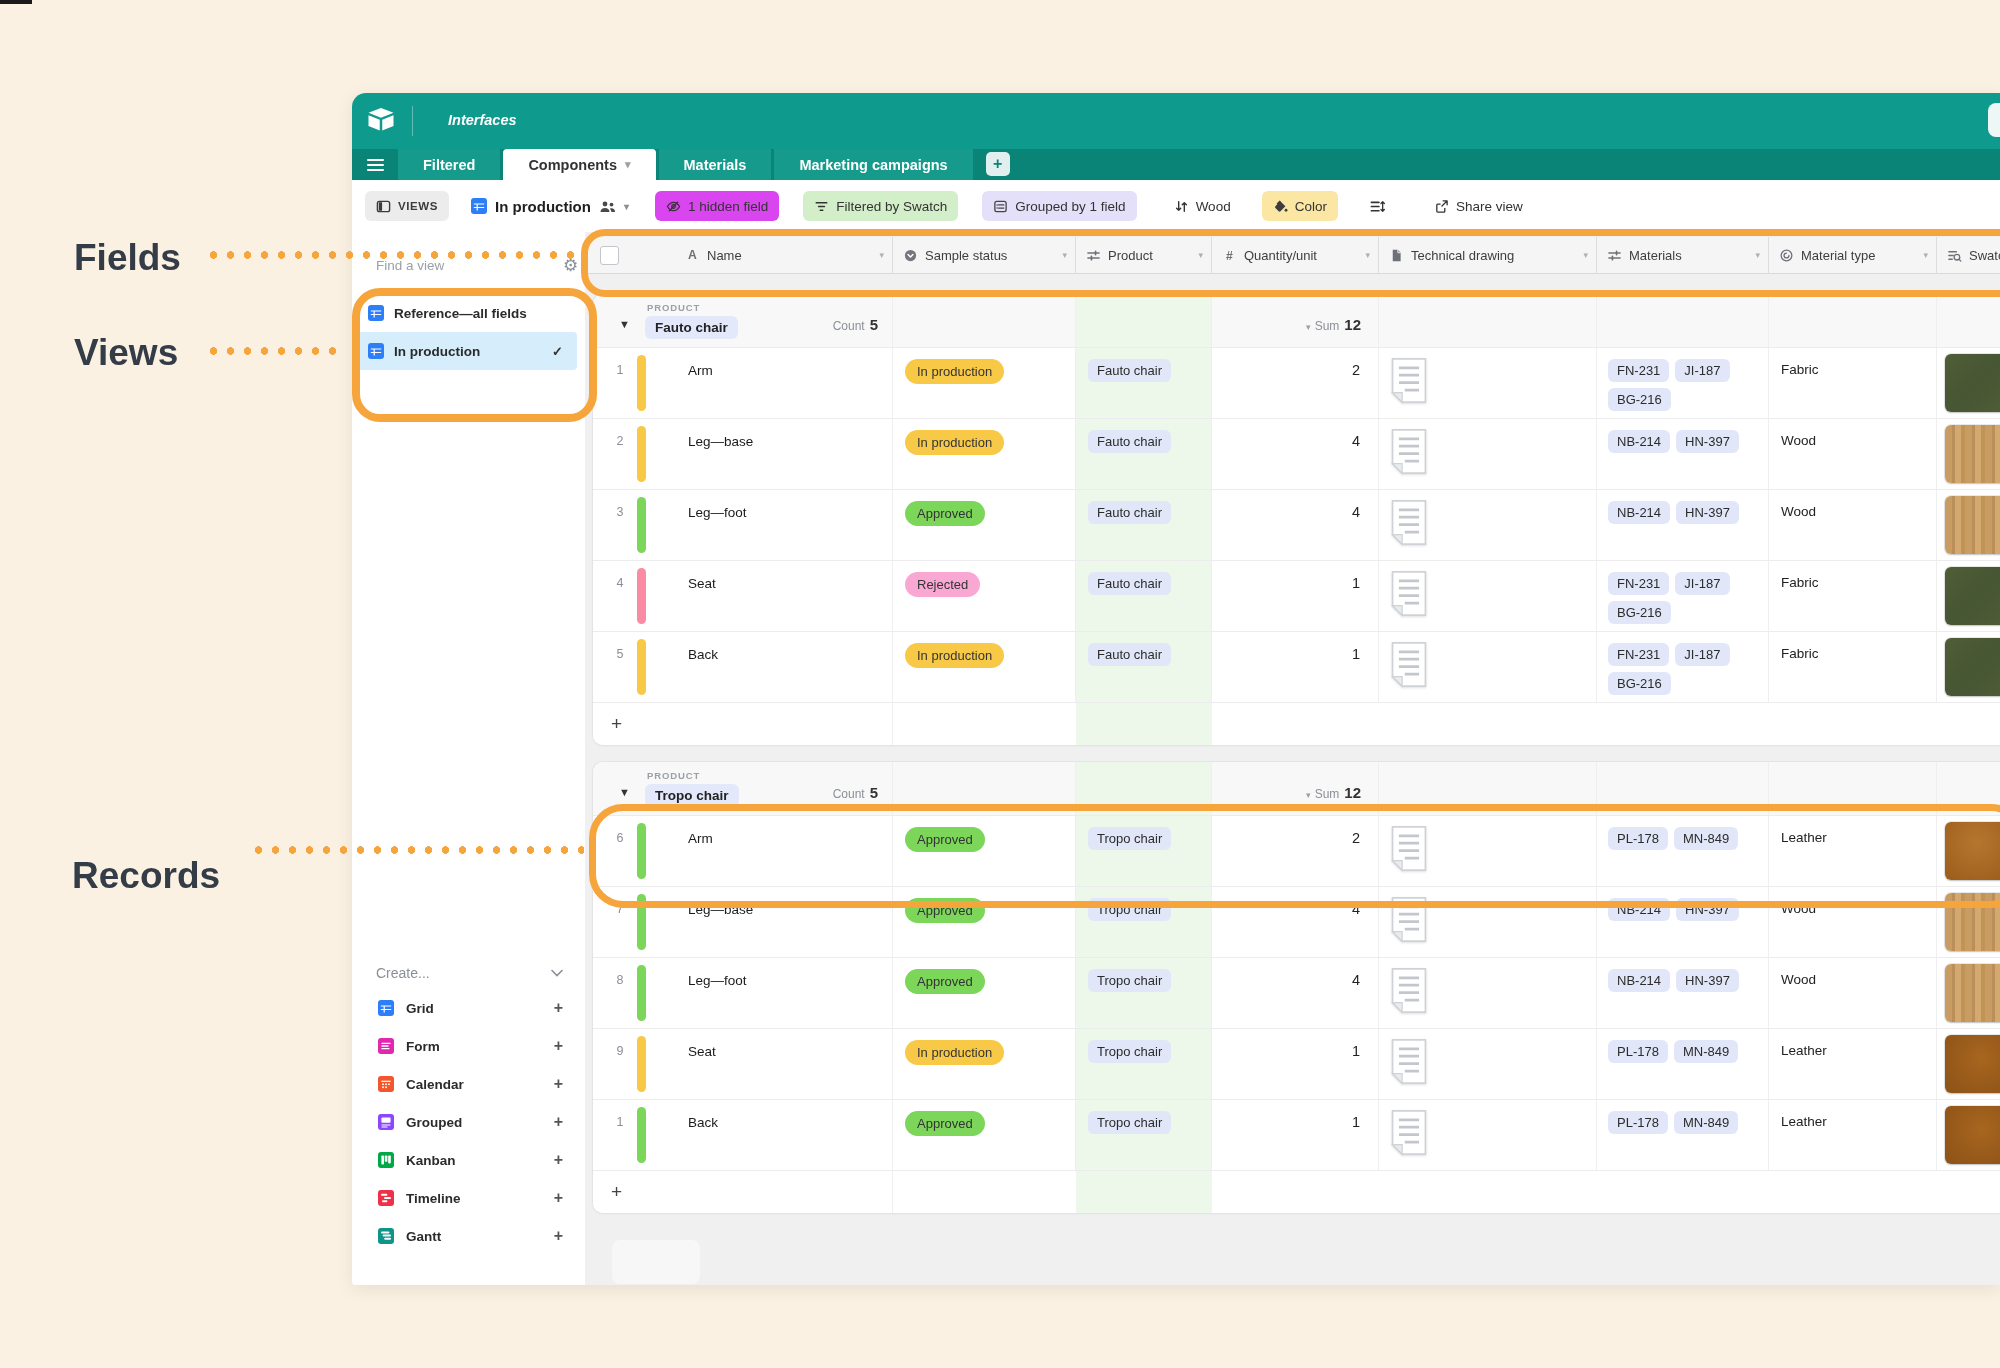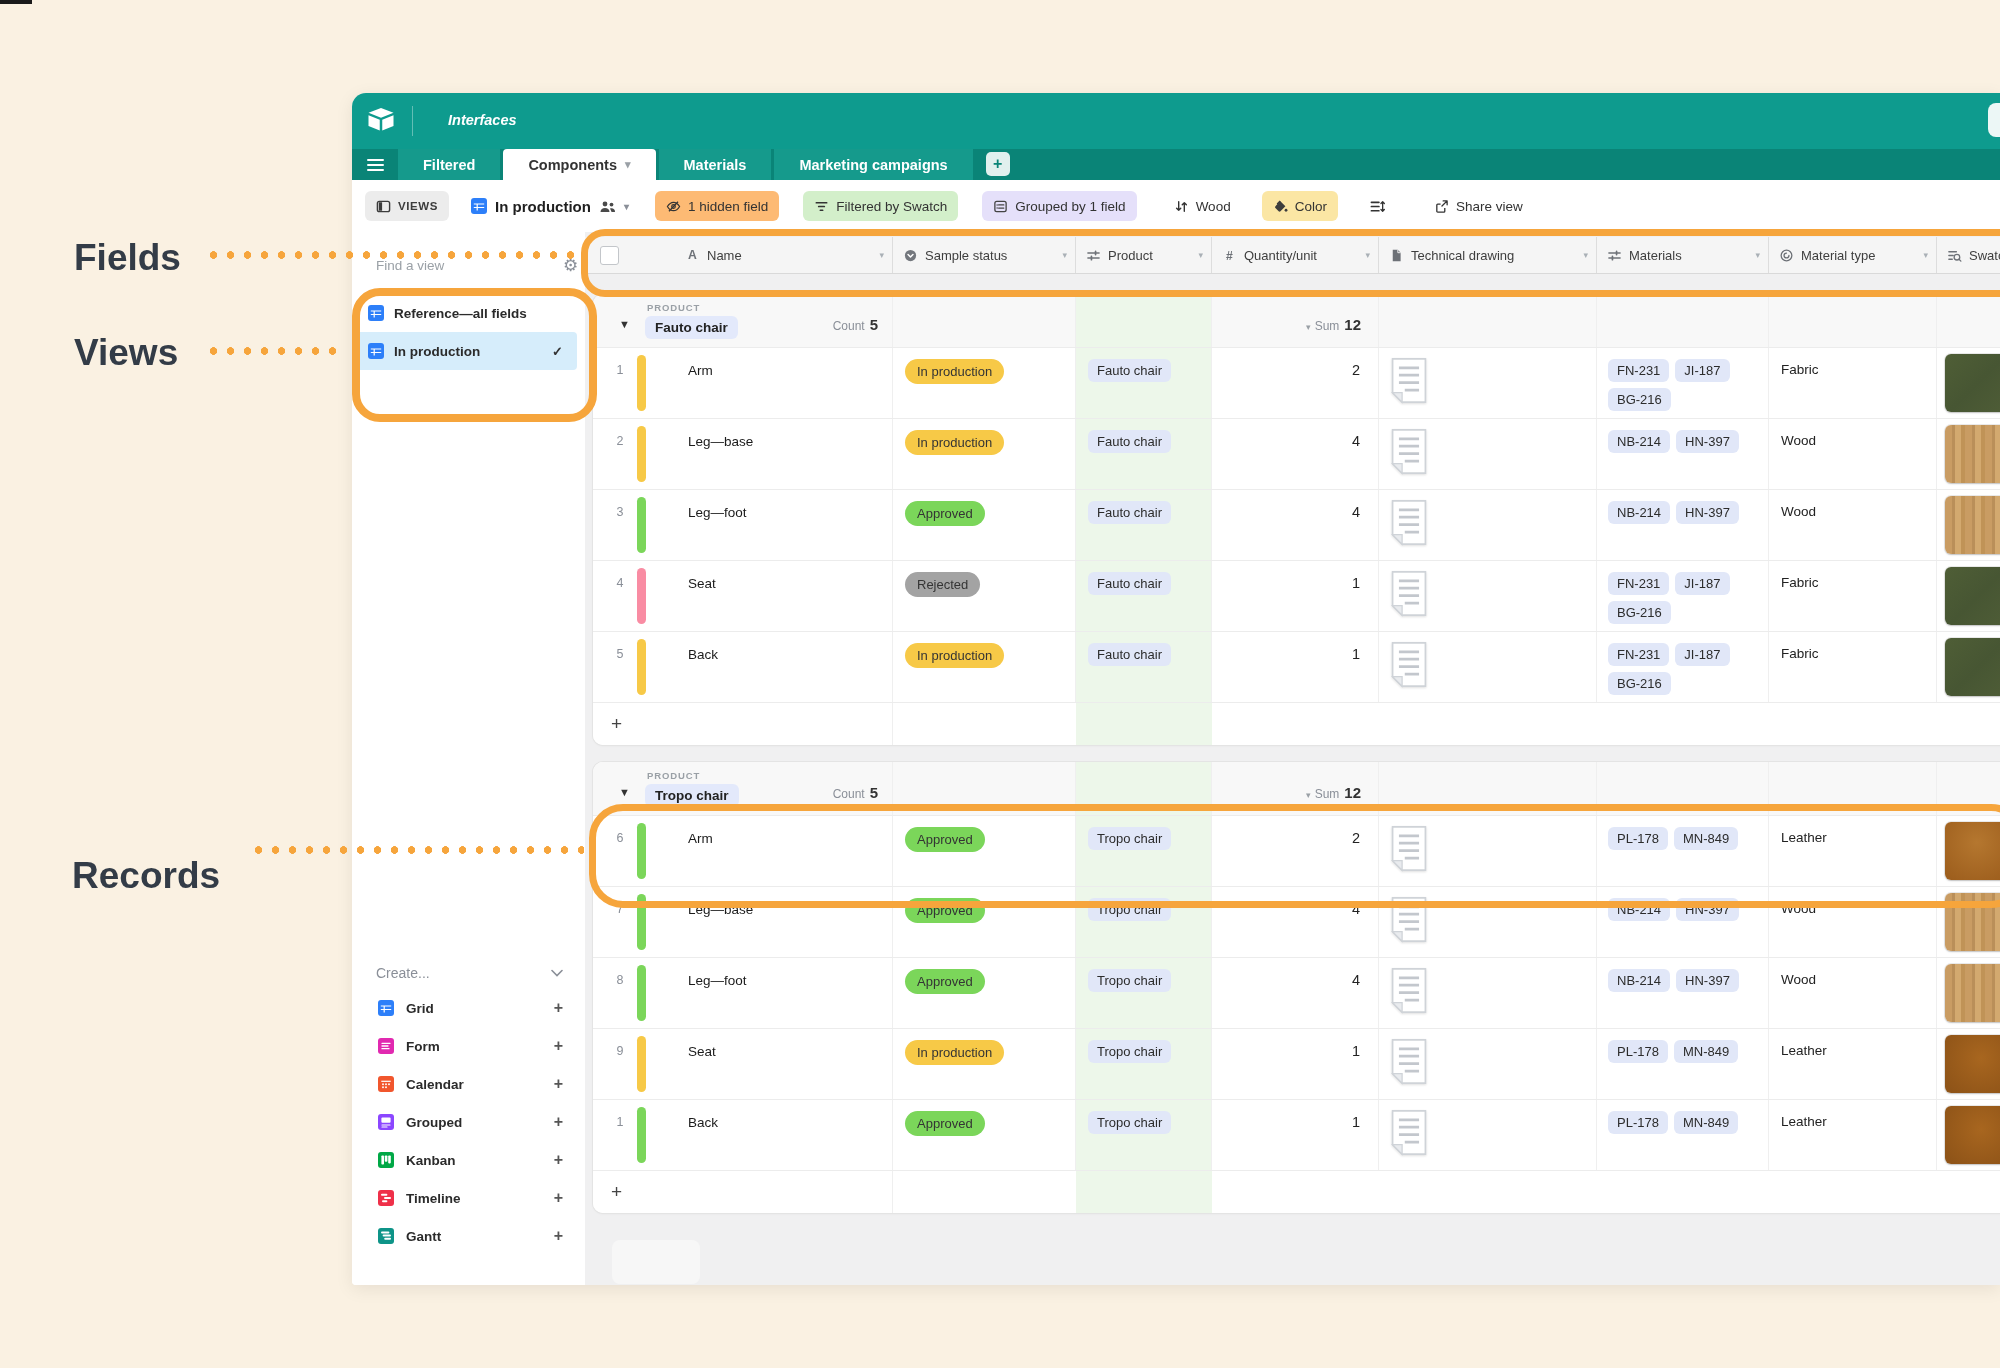--- a/index.html
+++ b/index.html
@@ -27,21 +27,21 @@
   .tab.active .tab-caret{color:#9aa0a6;font-size:11px;margin-left:8px;}
   .tab-plus{width:24px;height:24px;margin:3px 0 0 10px;background:rgba(255,255,255,.88);border-radius:5px;
             display:flex;align-items:center;justify-content:center;color:#0A8477;font-size:16px;font-weight:700;}
 
   
   .toolbar{position:absolute;left:0;top:87px;right:0;height:52px;background:#fff;border-bottom:1px solid #e2e2e2;
            display:flex;align-items:center;font-size:13.5px;color:#333;}
   .tbtn{display:flex;align-items:center;gap:7px;border-radius:6px;height:30px;padding:0 11px;white-space:nowrap;}
   .views-btn{margin-left:13px;background:#ececec;font-size:11.5px;font-weight:700;letter-spacing:.6px;color:#3c3c3c;}
   .view-switch{margin-left:22px;display:flex;align-items:center;gap:8px;font-weight:700;font-size:15px;color:#1f1f1f;}
-  .pill-blue{margin-left:26px;background:#fdba74;}
+  .pill-blue{margin-left:26px;background:#d946ef;}
   .pill-green{margin-left:24px;background:#D3EFCA;}
   .pill-purple{margin-left:24px;background:#E5E0FA;}
   .sort-btn{margin-left:26px;}
   .pill-yellow{margin-left:20px;background:#FBE6A4;}
   .rowh-btn{margin-left:20px;}
   .share-btn{margin-left:26px;}
   .tcaret{color:#8a8f98;font-size:10px;}
 
   
   .sidebar{position:absolute;left:0;top:139px;width:233px;bottom:0;background:#fff;border-right:1px solid #dedede;}
@@ -543,21 +543,21 @@
                 <span class="swatch sw-wood"></span>
               </div>
             </div>
             <div class="trow">
               <div class="cell" style="flex: 0 0 300px; width: 300px;">
                 <span class="rnum">4</span>
                 <span class="rbar" style="background: rgb(249, 140, 163);"></span>
                 <span class="rname">Seat</span>
               </div>
               <div class="cell" style="flex: 0 0 183px; width: 183px;">
-                <span class="spill" style="background: #a3a3a3;">Rejected</span>
+                <span class="spill" style="background: #f9a8d4;">Rejected</span>
               </div>
               <div class="cell tint" style="flex: 0 0 136px; width: 136px;">
                 <span class="lpill ppos">Fauto chair</span>
               </div>
               <div class="cell" style="flex: 0 0 167px; width: 167px;">
                 <span class="qty">1</span>
               </div>
               <div class="cell" style="flex: 0 0 218px; width: 218px;">
                 <span class="docicon"><svg width="36" height="47" viewBox="0 0 34 44">
                     <path d="M1.5 1.5h31v41H10.5l-9-9z" fill="#fff" stroke="#cfd3d8" stroke-width="1.6"></path>

